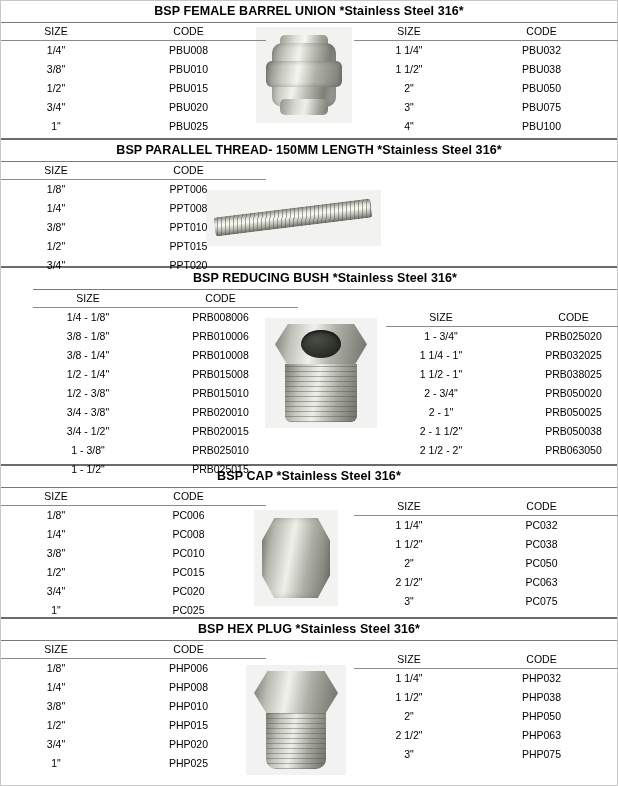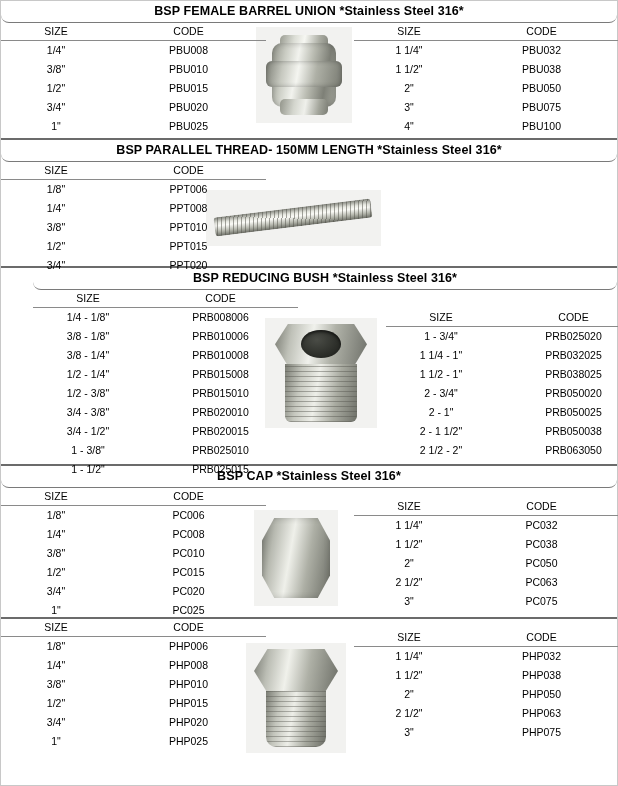--- a/index.html
+++ b/index.html
@@ -30,21 +30,20 @@
   .section:last-child {
     border-bottom: none;
   }
   .sec-title {
     text-align: center;
     font-weight: bold;
     font-size: 12.5px;
     padding: 3px 0 4px 0;
     letter-spacing: 0.1px;
     border-bottom: 1px solid #7a7a7a;
-    border-radius: 8px;
   }
   .sec-body {
     position: relative;
   }
   .cols {
     display: flex;
     flex-direction: row;
     align-items: center;
     position: relative;
     z-index: 2;
@@ -536,20 +535,21 @@
                   <td>PC075</td>
                 </tr>
             </tbody>
           </table>
         </div>
       </div>
     </div>
   </div>
 
   <div class="section" style="height:166px;">
+    <div class="sec-title">BSP HEX PLUG *Stainless Steel 316*</div>
     <div class="sec-body">
       <div class="img-wrap" style="left:245px; top:24px;">
         <div class="photo plug">
           <div class="head"></div>
           <div class="stem"></div>
         </div>
       </div>
       <div class="cols">
         <div class="col">
           <table class="codes">

